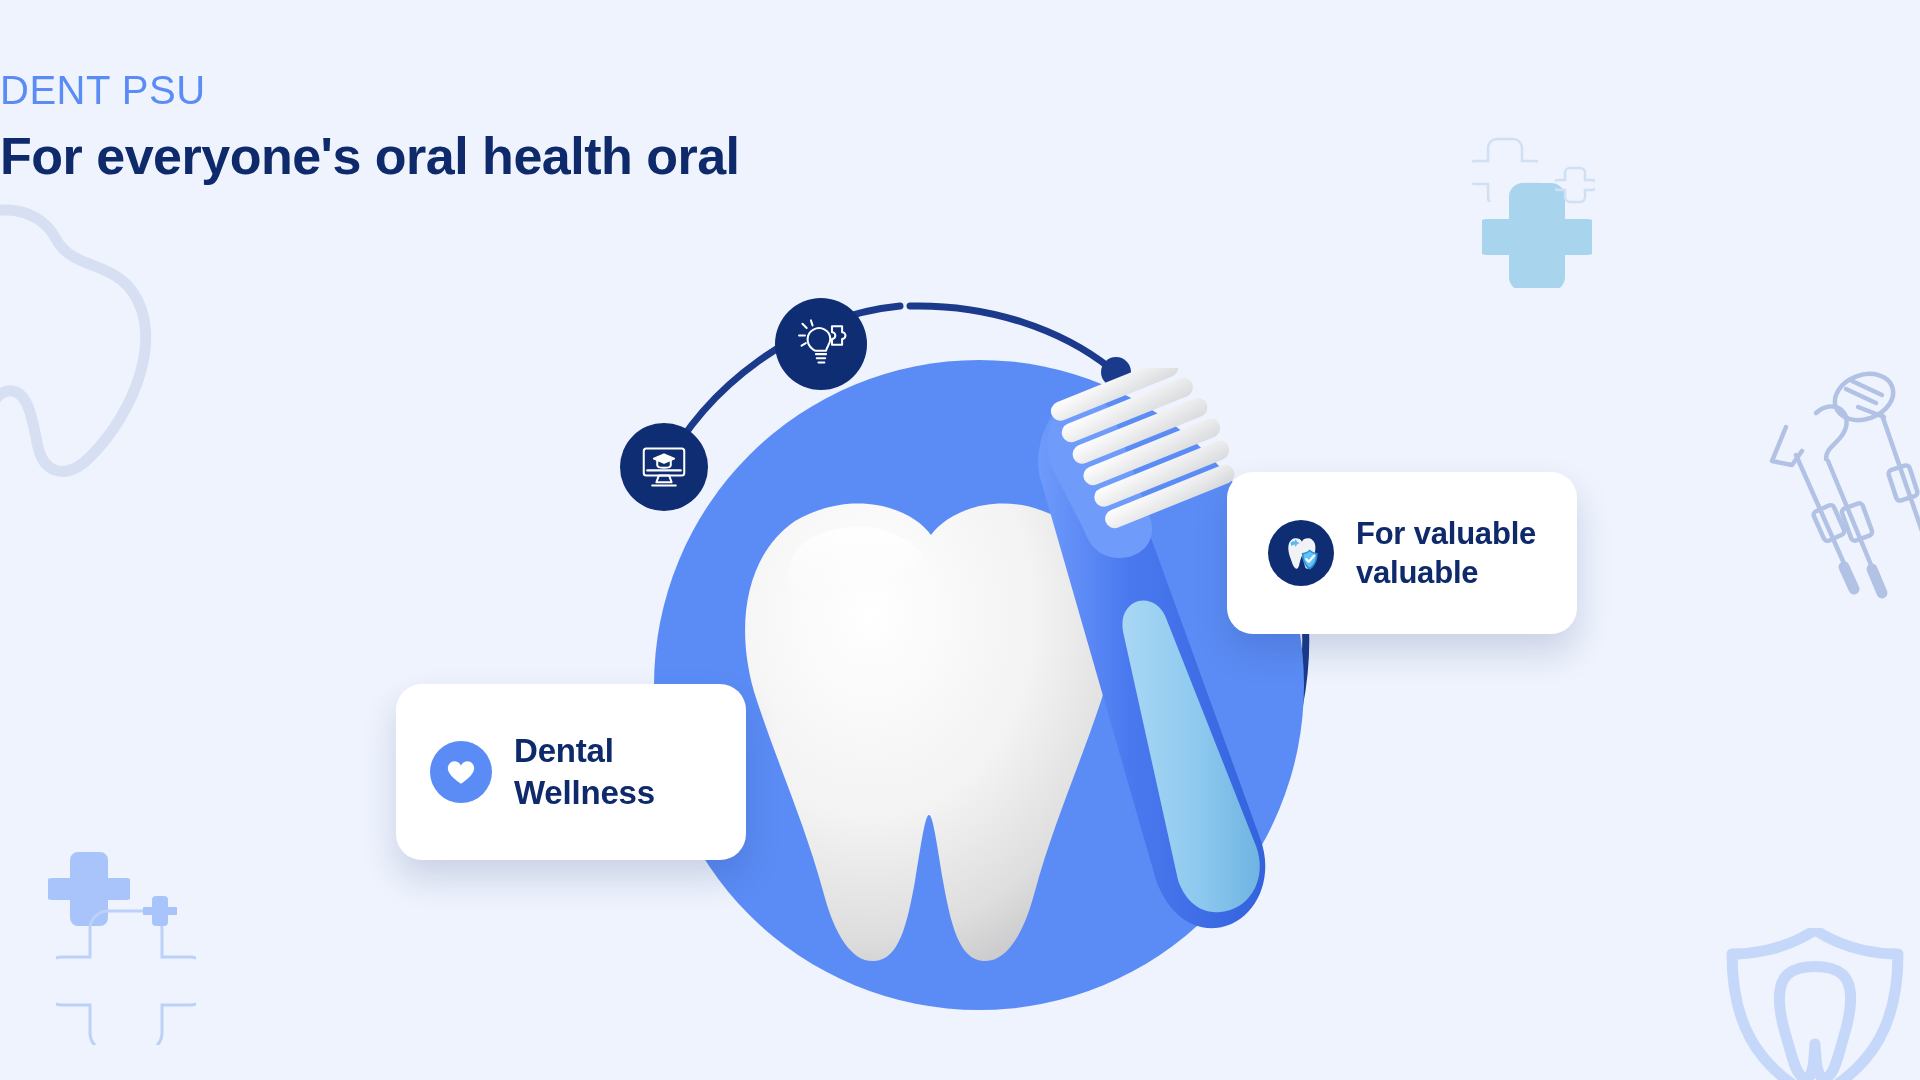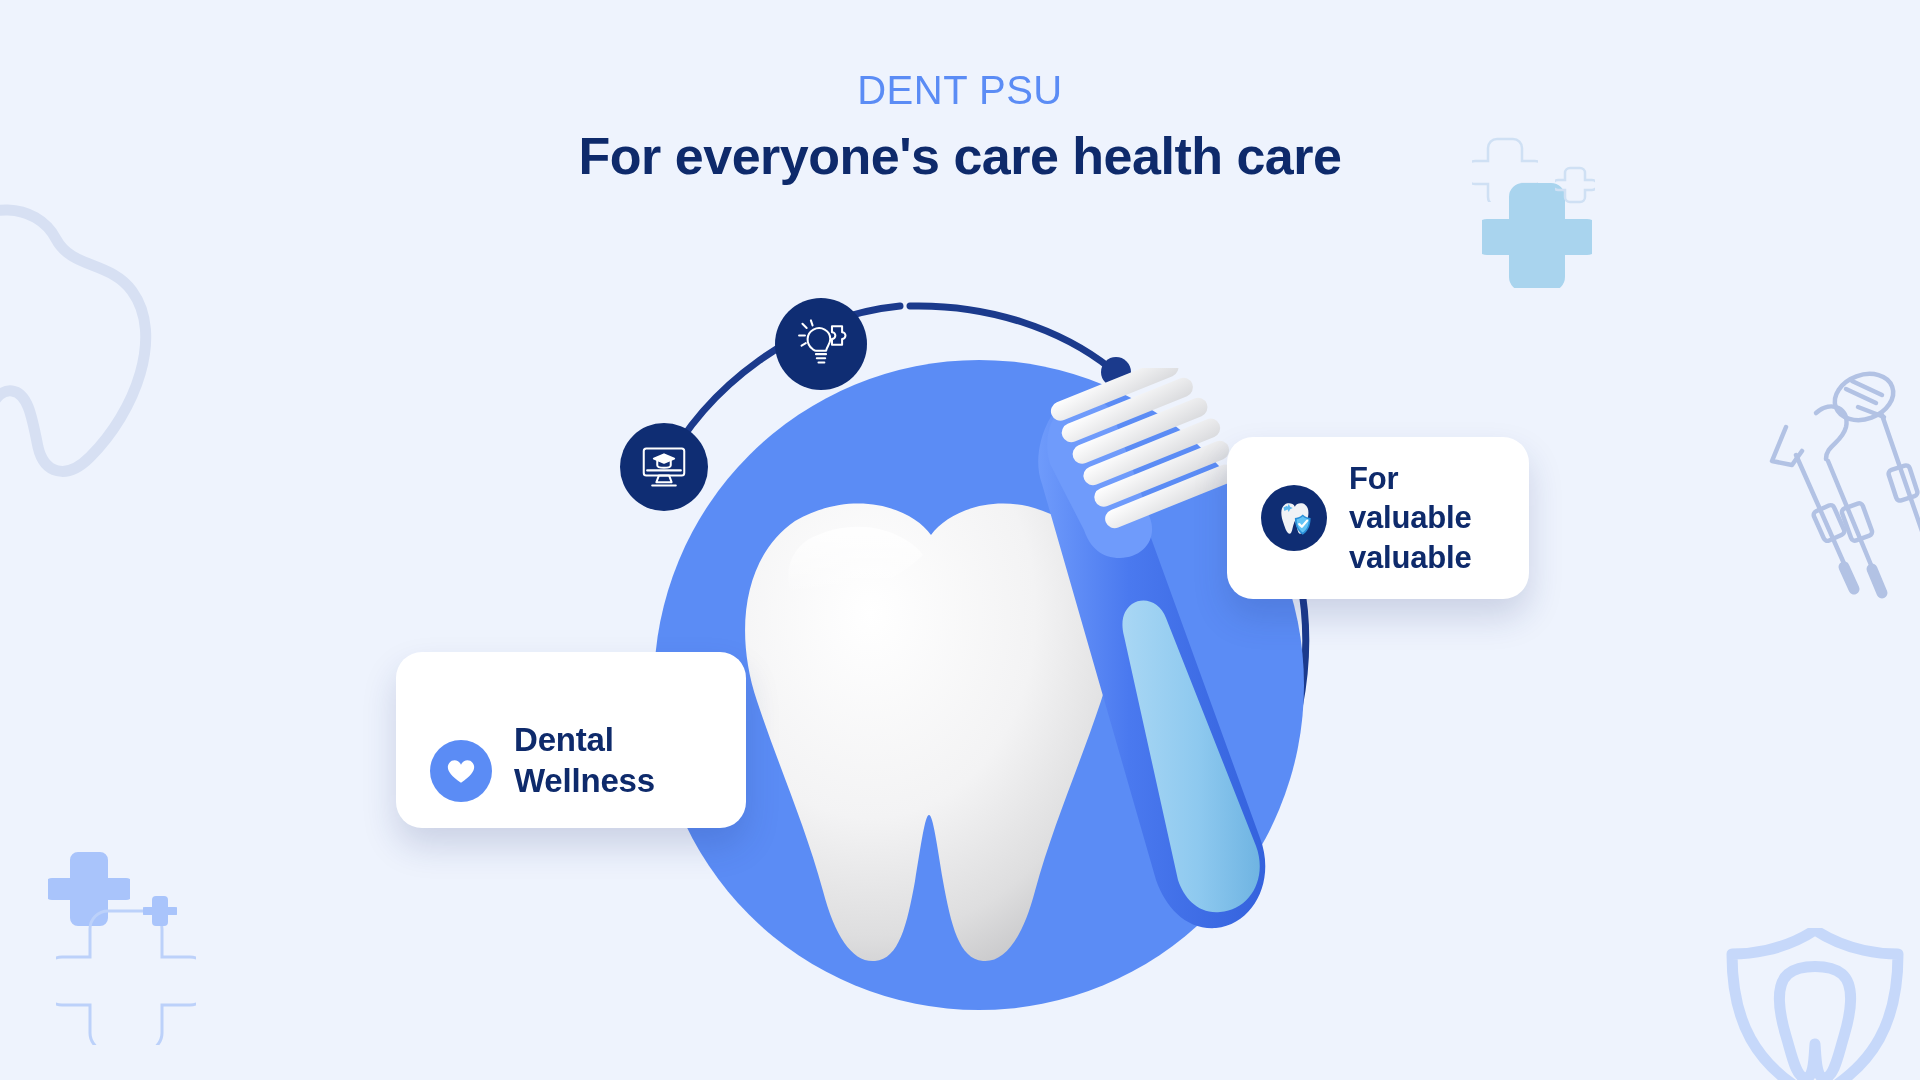--- a/index.html
+++ b/index.html
@@ -23,21 +23,21 @@
   
   #cross-bl-filled { left:48px;  top:848px; width:82px;  height:82px; }
   #cross-bl-outline{ left:56px;  top:905px; width:140px; height:140px; }
   #cross-bl-small  { left:143px; top:894px; width:34px;  height:34px; }
   
   #cross-tr-outline{ left:1472px; top:136px; width:66px;  height:66px; }
   #cross-tr-filled { left:1482px; top:178px; width:110px; height:110px; }
   #cross-tr-small  { left:1555px; top:165px; width:40px;  height:40px; }
 
   
-  .header{ position:absolute; left:0; right:0; top:68px; text-align:center; z-index:6; }
+  .header{ position:absolute; left:0; right:0; top:68px; text-align:left; z-index:6; }
   #eyebrow{
     font-size:40px; font-weight:400; letter-spacing:.5px;
     color:#5b8cf5; line-height:1.1;
   }
   #headline{
     margin-top:16px;
     font-size:52px; font-weight:700; letter-spacing:-.5px;
     color:#0e2a6b; line-height:1.1;
   }
 
@@ -65,22 +65,22 @@
   .orbit-badge svg{ width:54px; height:54px; }
 
   
   .info-card{
     position:absolute; background:#fff; border-radius:26px;
     display:flex; align-items:center; gap:22px;
     padding:26px 34px;
     box-shadow:0 18px 34px rgba(30,50,110,.17);
     z-index:8;
   }
-  #card-dental-wellness{ left:396px; top:652px; width:350px; height:176px;align-items:flex-end; }
-  #card-valuable-learning{ left:1227px; top:437px; width:302px; height:162px;justify-content:center; }
+  #card-dental-wellness{ left:396px; top:684px; width:350px; height:176px; }
+  #card-valuable-learning{ left:1227px; top:472px; width:350px; height:162px;justify-content:center; }
 
   .card-icon{
     flex:0 0 auto; border-radius:50%;
     display:flex; align-items:center; justify-content:center;
   }
   #icon-heart-badge{ width:62px; height:62px; background:#5b8cf5; }
   #icon-tooth-shield-badge{ width:66px; height:66px; background:#0f2d73; }
 
   .card-title{
     font-size:33px; font-weight:700; color:#0e2a6b;
@@ -138,21 +138,21 @@
 </svg>
 <svg class="deco cross" id="cross-tr-filled" viewBox="0 0 110 110">
   <path d="M41 5 h28 a14 14 0 0 1 14 14 v22 h22 a14 14 0 0 1 14 14 v8 a14 14 0 0 1 -14 14 h-22 v22 a14 14 0 0 1 -14 14 h-28 a14 14 0 0 1 -14 -14 v-22 h-22 a14 14 0 0 1 -14 -14 v-8 a14 14 0 0 1 14 -14 h22 v-22 a14 14 0 0 1 14 -14 z" fill="#a9d4ee"></path>
 </svg>
 <svg class="deco cross" id="cross-tr-small" viewBox="0 0 40 40">
   <path d="M15 3 h10 a5 5 0 0 1 5 5 v7 h7 a5 5 0 0 1 5 5 v0 a5 5 0 0 1 -5 5 h-7 v7 a5 5 0 0 1 -5 5 h-10 a5 5 0 0 1 -5 -5 v-7 h-7 a5 5 0 0 1 -5 -5 v0 a5 5 0 0 1 5 -5 h7 v-7 a5 5 0 0 1 5 -5 z" fill="none" stroke="#cfe0f4" stroke-width="2.5"></path>
 </svg>
 
 <div class="header">
   <div id="eyebrow">DENT PSU</div>
-  <h1 id="headline">For everyone's care health care</h1>
+  <h1 id="headline">For everyone's oral health oral</h1>
 </div>
 
 <div class="stage">
 
   <svg id="hero-orbit" viewBox="0 0 740 700">
     <g fill="none" stroke="#1b3a8c" stroke-width="7" stroke-linecap="round">
       <path d="M52 182 C 96 96, 188 26, 290 16"></path>
       <path d="M300 16 C 380 14, 452 40, 500 78"></path>
       <path d="M690 290 C 706 372, 688 466, 640 540"></path>
       <path d="M634 548 C 600 594, 552 630, 500 652"></path>

